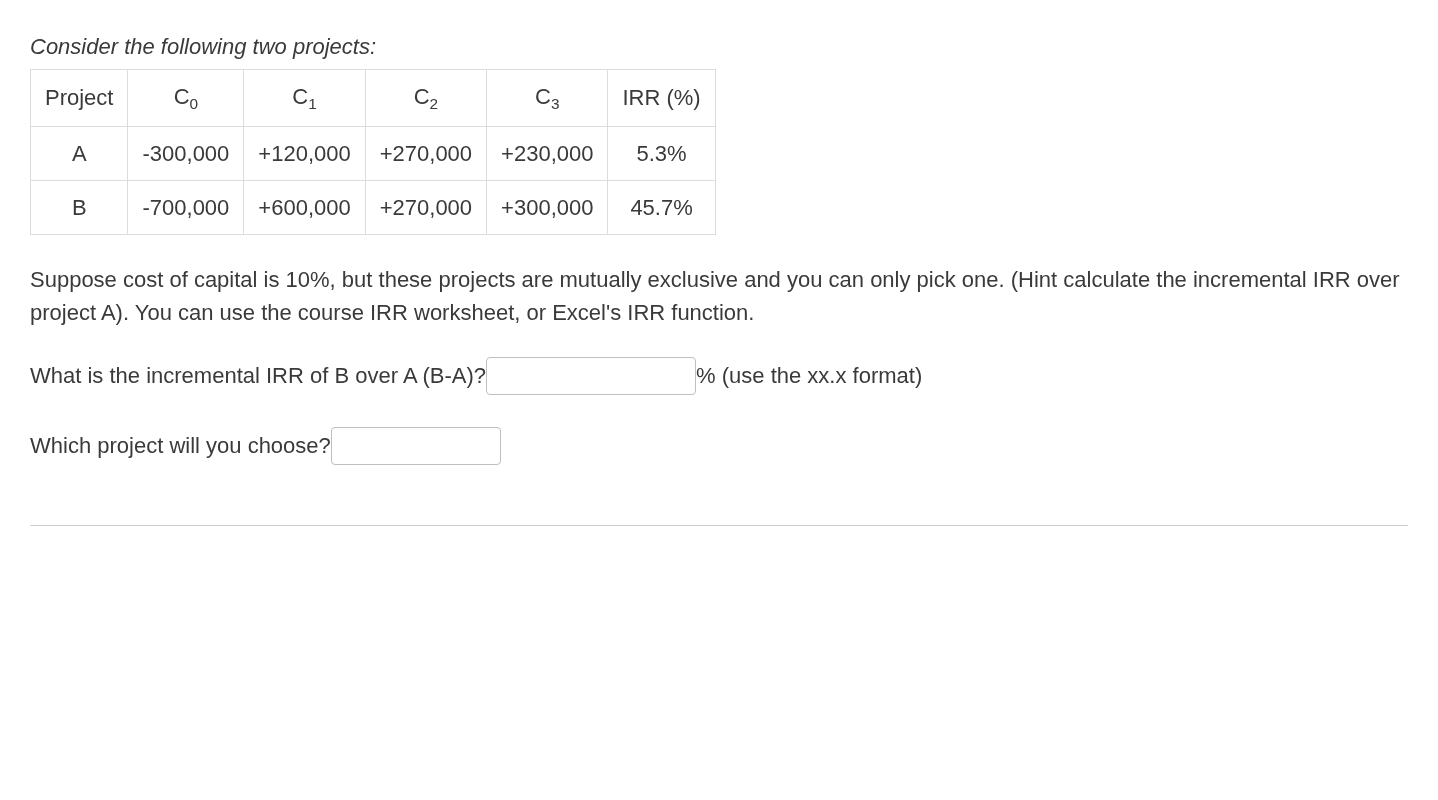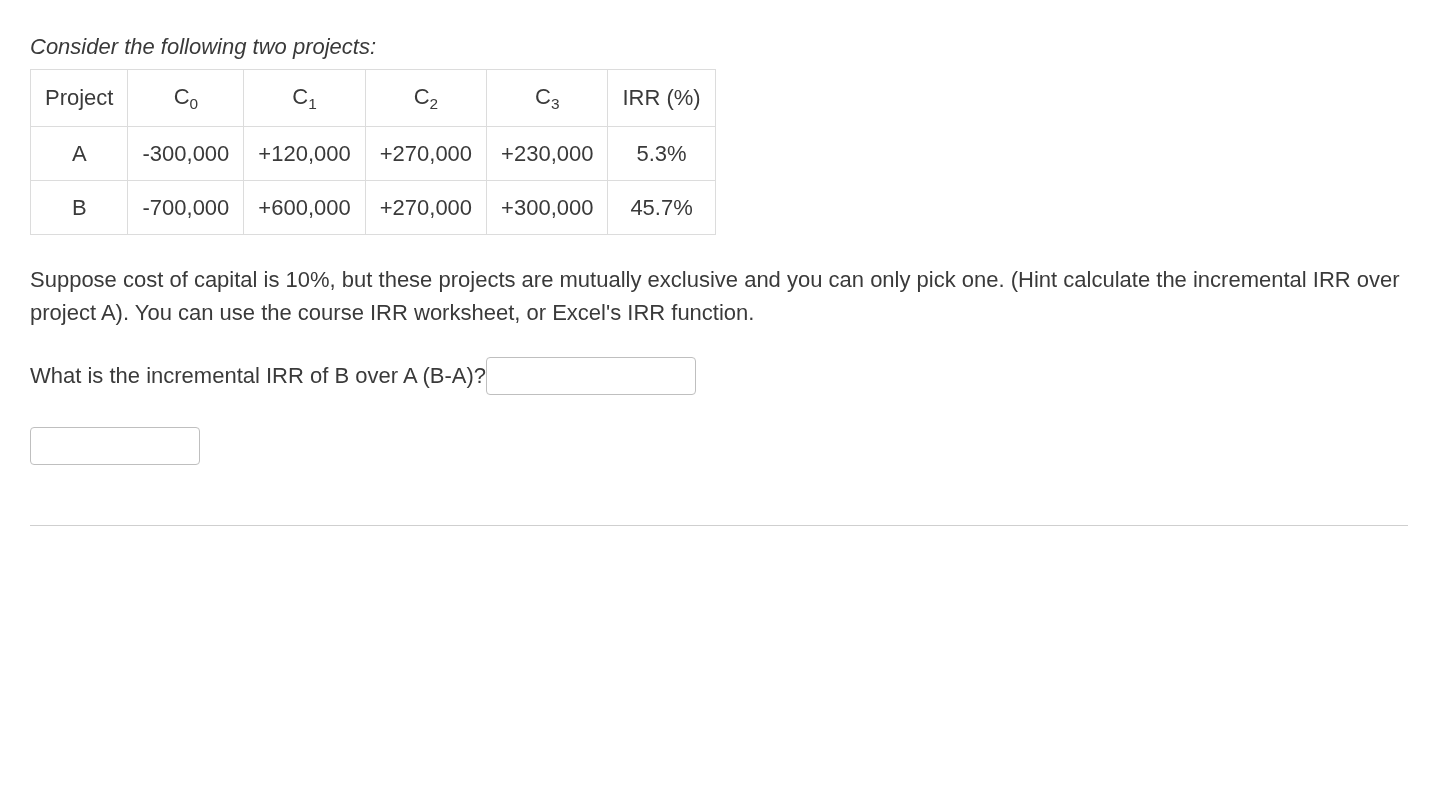--- a/index.html
+++ b/index.html
@@ -79,19 +79,21 @@
     <td>45.7%</td>
   </tr>
 </tbody>
   </table>
 
 <div class="paragraph">Suppose cost of capital is 10%, but these projects are mutually exclusive and you can only pick one. (Hint calculate the incremental IRR over project A). You can use the course IRR worksheet, or Excel's IRR function.</div>
 
 <div class="question-line">
   <span>What is the incremental IRR of B over A (B-A)?</span>
   <input type="text" class="input-mid" style="">
+  <span>% (use the xx.x format)</span>
 </div>
 
 <div class="question-line">
+  <span>Which project will you choose?</span>
   <input type="text" class="input-small" style="">
 </div>
 
 <hr class="bottom">
 
 </body></html>

